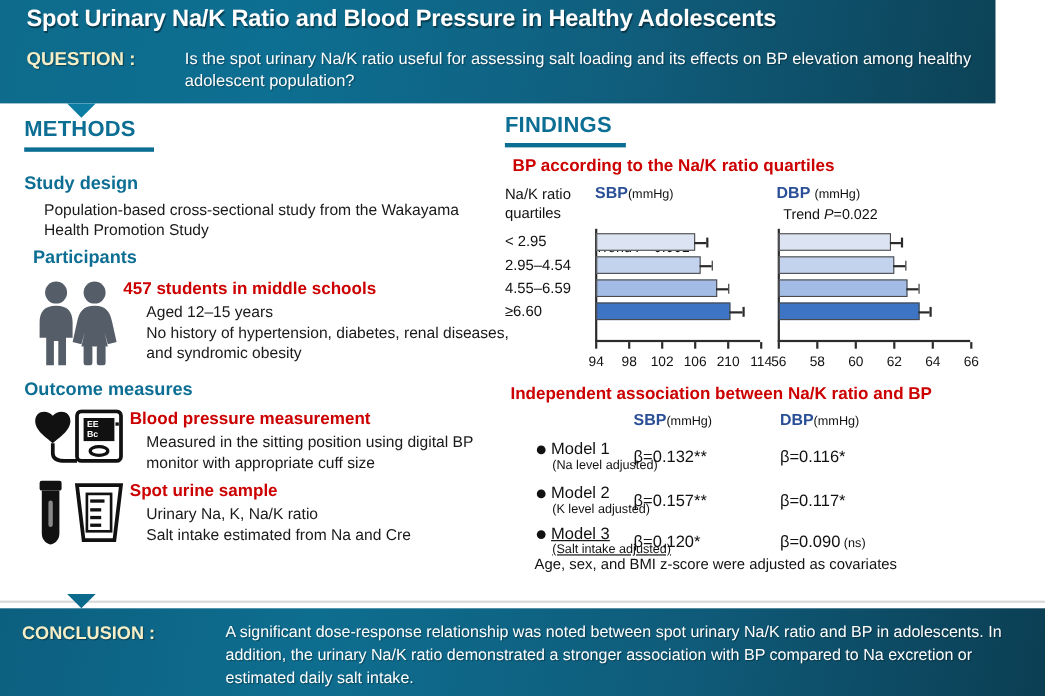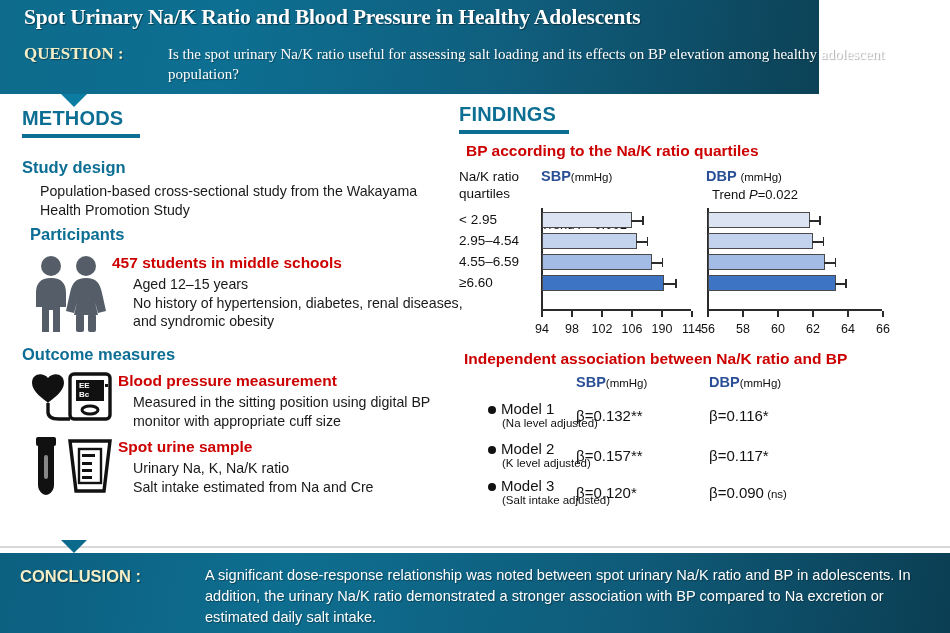--- a/index.html
+++ b/index.html
@@ -6,23 +6,22 @@
   html, body {
     width: 950px; height: 633px;
     font-family: "Liberation Sans", sans-serif;
     background: #ffffff;
     overflow: hidden;
   }
   #page { position: relative; width: 950px; height: 633px; background:#fff; }
 
   
   .header {
-    position: absolute; left:0; top:0; width:819px; height:94px;
+    position: absolute; left:0; top:0; width:905px; height:94px;
     background: linear-gradient(100deg, #0e6b8c 0%, #0d6f92 28%, #105e7d 62%, #0c4257 100%);
-    font-family: Liberation Serif, serif;
   }
   .header-title {
     position:absolute; left:24px; top:5px;
     color:#ffffff; font-size:21.5px; font-weight:bold;
     letter-spacing:-0.2px;
     text-shadow: 1px 1px 1px rgba(0,0,0,.45);
   }
   .q-label {
     position:absolute; left:24px; top:44px;
     color:#f5efc8; font-size:17px; font-weight:bold;
@@ -256,21 +255,21 @@
         <div class="axis-h" style="width: 150px;"></div>
         <div class="tick" style="left: 0px;"></div>
         <div class="ticklab" style="left: 1px;">94</div>
         <div class="tick" style="left: 30px;"></div>
         <div class="ticklab" style="left: 31px;">98</div>
         <div class="tick" style="left: 60px;"></div>
         <div class="ticklab" style="left: 61px;">102</div>
         <div class="tick" style="left: 90px;"></div>
         <div class="ticklab" style="left: 91px;">106</div>
         <div class="tick" style="left: 120px;"></div>
-        <div class="ticklab" style="left: 121px;">190</div>
+        <div class="ticklab" style="left: 121px;">210</div>
         <div class="tick" style="left: 150px;"></div>
         <div class="ticklab" style="left: 151px;">114</div>
         <div class="bar" style="left: 1px; top: 4px; width: 90px; background: rgb(220, 228, 243);"></div>
         <div class="errbar" style="left: 90px; top: 12px; width: 11.25px;"></div>
         <div class="errcap" style="left: 101.25px; top: 8px;"></div>
         <div class="bar" style="left: 1px; top: 25px; width: 95.25px; background: rgb(195, 210, 237);"></div>
         <div class="errbar" style="left: 95.25px; top: 33px; width: 10.5px;"></div>
         <div class="errcap" style="left: 105.75px; top: 29px;"></div>
         <div class="bar" style="left: 1px; top: 46px; width: 109.5px; background: rgb(162, 188, 230);"></div>
         <div class="errbar" style="left: 109.5px; top: 54px; width: 11.25px;"></div>
@@ -327,28 +326,29 @@
           <div class="m-sub">(Na level adjusted)</div>
         </div>
         <div class="m-val" style="left: 112px; top: 33px;">β=0.132**</div>
         <div class="m-val" style="left: 245px; top: 33px;">β=0.116*</div>
         <div class="model-row" style="top: 66px;">
           <div class="m-name"><span class="bullet"></span><span>Model 2</span></div>
           <div class="m-sub">(K level adjusted)</div>
         </div>
         <div class="m-val" style="left: 112px; top: 73px;">β=0.157**</div>
         <div class="m-val" style="left: 245px; top: 73px;">β=0.117*</div>
-        <div class="model-row" style="top: 103px;">
+        <div class="model-row" style="top: 103px; text-decoration: underline;">
           <div class="m-name"><span class="bullet"></span><span>Model 3</span></div>
           <div class="m-sub">(Salt intake adjusted)</div>
         </div>
         <div class="m-val" style="left: 112px; top: 110px;">β=0.120*</div>
         <div class="m-val" style="left: 245px; top: 110px;">β=0.090<span class="ns"> (ns)</span></div>
       </div>
   </div>
+  <div id="covar">Age, sex, and BMI z-score were adjusted as covariates</div>
 
   <div class="divider"></div>
   <div class="tri" id="tri-conclusion"></div>
   <div class="conclusion">
     <div class="c-label">CONCLUSION :</div>
     <div class="c-text">A significant dose-response relationship was noted between spot urinary Na/K ratio and BP in adolescents.  In addition, the urinary Na/K ratio demonstrated a stronger association with BP compared to Na excretion or estimated daily salt intake.</div>
   </div>
 
 </div>
 

